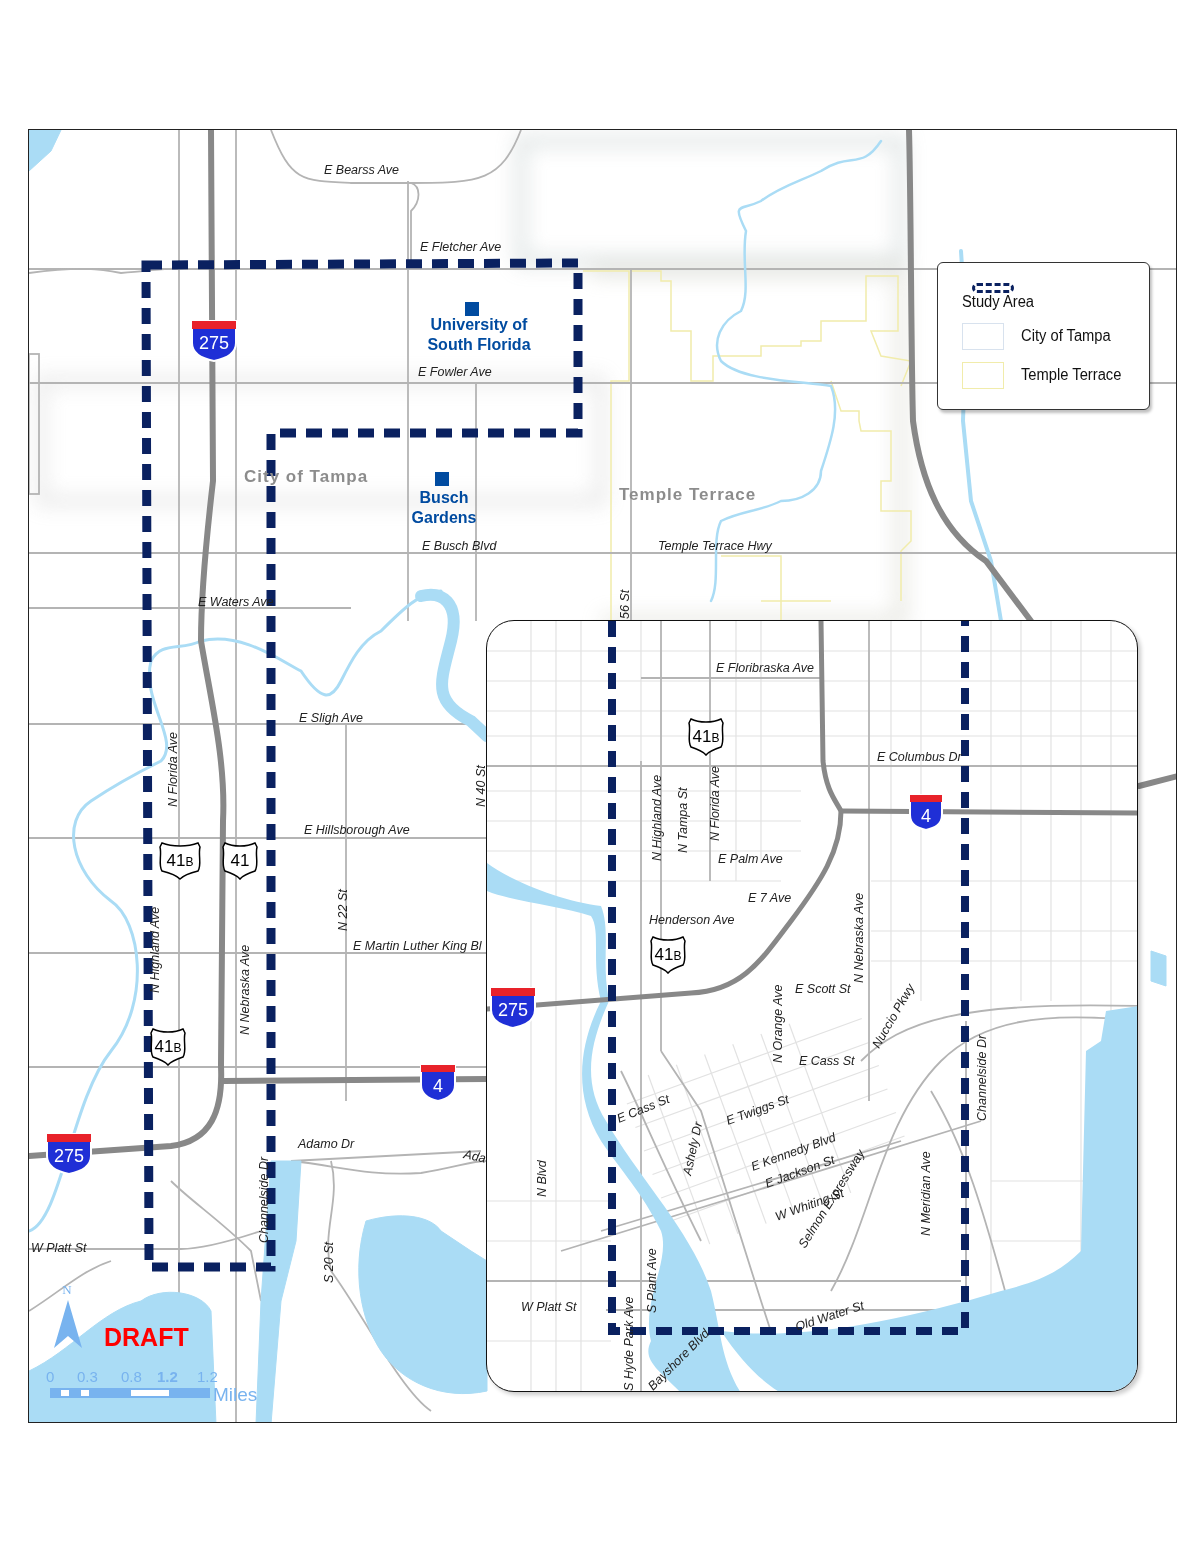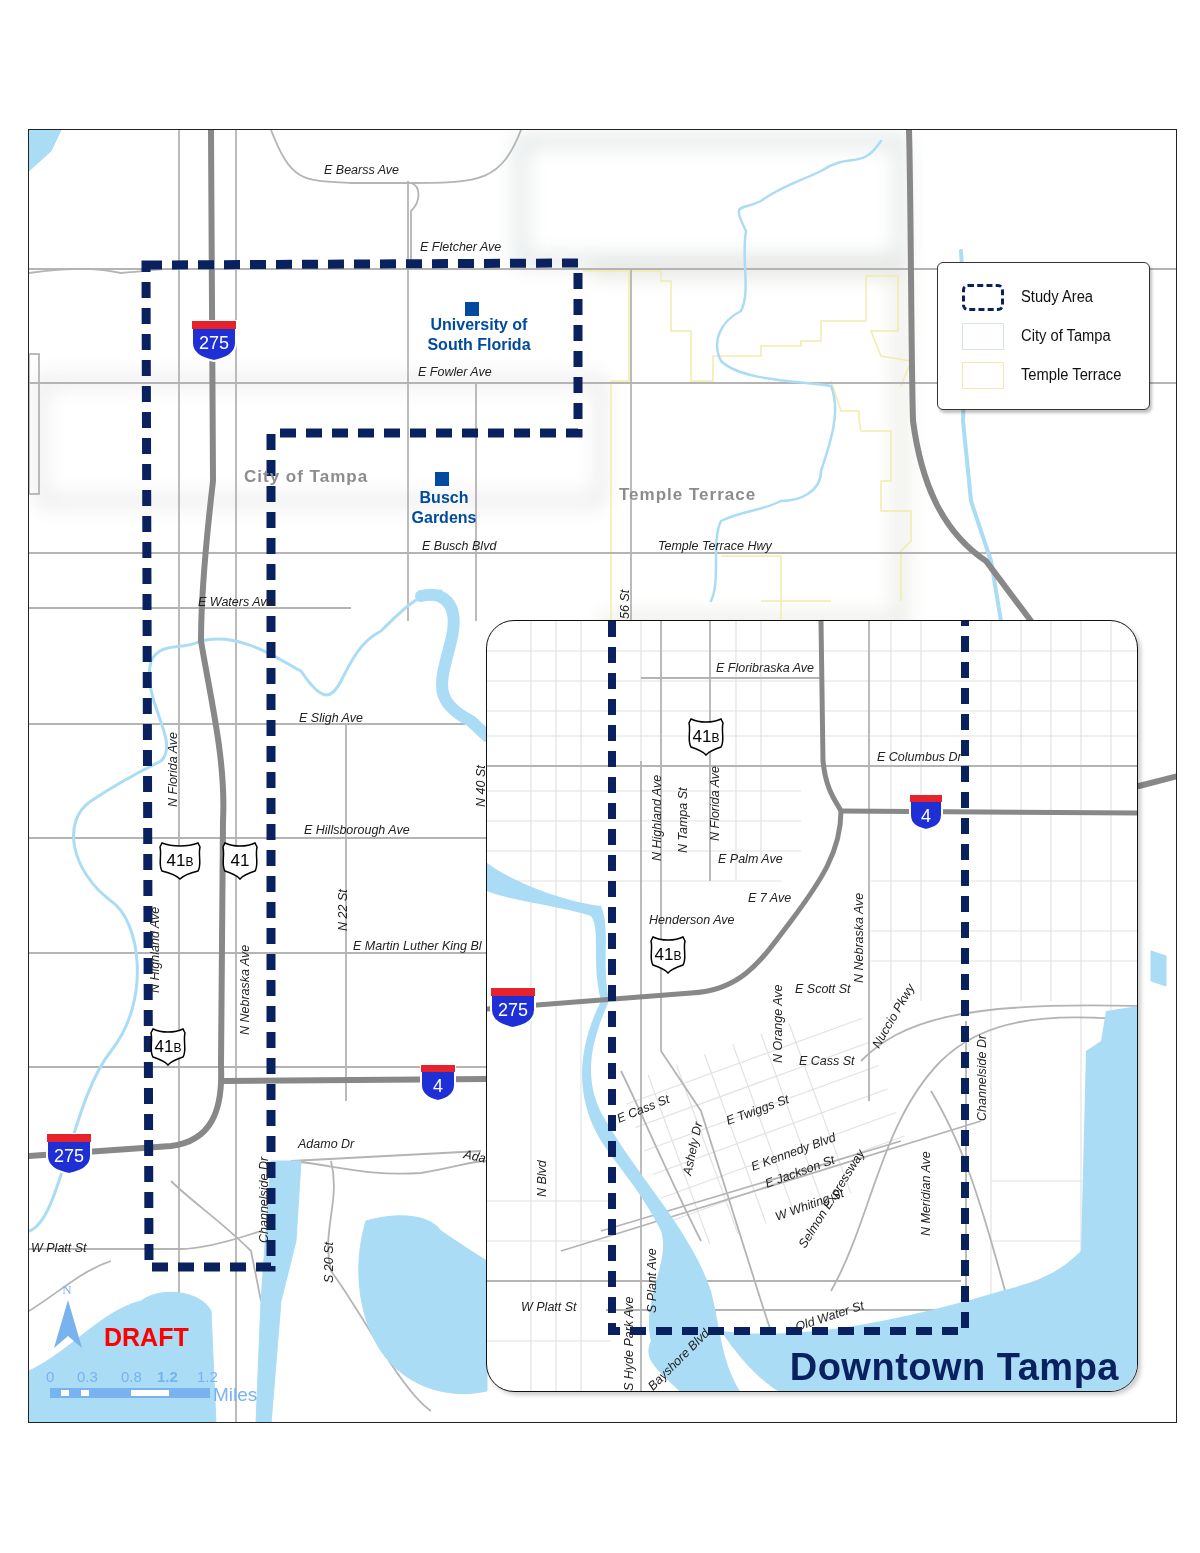--- a/index.html
+++ b/index.html
@@ -153,21 +153,21 @@
     <text class="road-label" transform="translate(346,930) rotate(-90)">N 22 St</text>
     <text class="road-label" transform="translate(484,806) rotate(-90)">N 40 St</text>
     <text class="road-label" transform="translate(628,618) rotate(-90)">56 St</text>
     <text class="road-label" transform="translate(267,1242) rotate(-90)">Channelside Dr</text>
     <text class="road-label" transform="translate(332,1282) rotate(-90)">S 20 St</text>
   </svg>
 
 </div>
 
 <div id="legend">
-  <div class="legend-row" style="top:20px;">
+  <div class="legend-row" style="top:20px;flex-direction:column;">
     <div class="legend-swatch swatch-study"></div>
     <span class="legend-label">Study Area</span>
   </div>
   <div class="legend-row" style="top:59px;">
     <div class="legend-swatch swatch-city"></div>
     <span class="legend-label">City of Tampa</span>
   </div>
   <div class="legend-row" style="top:98px;">
     <div class="legend-swatch swatch-temple"></div>
     <span class="legend-label">Temple Terrace</span>
@@ -296,21 +296,20 @@
     <text class="road-label" transform="translate(804,1248) rotate(-58)">Selmon Expressway</text>
     <text class="road-label" transform="translate(690,1175) rotate(-78)">Ashely Dr</text>
     <text class="road-label" transform="translate(545,1196) rotate(-90)">N Blvd</text>
     <text class="road-label" transform="translate(929,1235) rotate(-90)">N Meridian Ave</text>
     <text class="road-label" transform="translate(985,1120) rotate(-90)">Channelside Dr</text>
     <text class="road-label" transform="translate(655,1312) rotate(-90)">S Plant Ave</text>
     <text class="road-label" transform="translate(632,1390) rotate(-90)">S Hyde Park Ave</text>
     <text class="road-label" transform="translate(652,1390) rotate(-45)">Bayshore Blvd</text>
     <text class="road-label" transform="translate(796,1330) rotate(-18)">Old Water St</text>
   </svg>
-  <div id="inset-title">Downtown Tampa</div>
 </div>
 
 <div id="north">
   <svg width="40" height="70" viewBox="0 0 40 70">
     <text x="15" y="14" font-family="Liberation Serif, serif" font-size="13" fill="#78b3ef" text-anchor="middle">N</text>
     <path d="M16 20 L30 68 L16 56 L2 68 Z" fill="#78b3ef"></path>
   </svg>
 </div>
 
 <div id="draft-outer" style="position:absolute; left:104px; top:1323px; font-family:'Liberation Sans', sans-serif; font-weight:bold; font-size:25px; color:#ff0000;">DRAFT</div>

